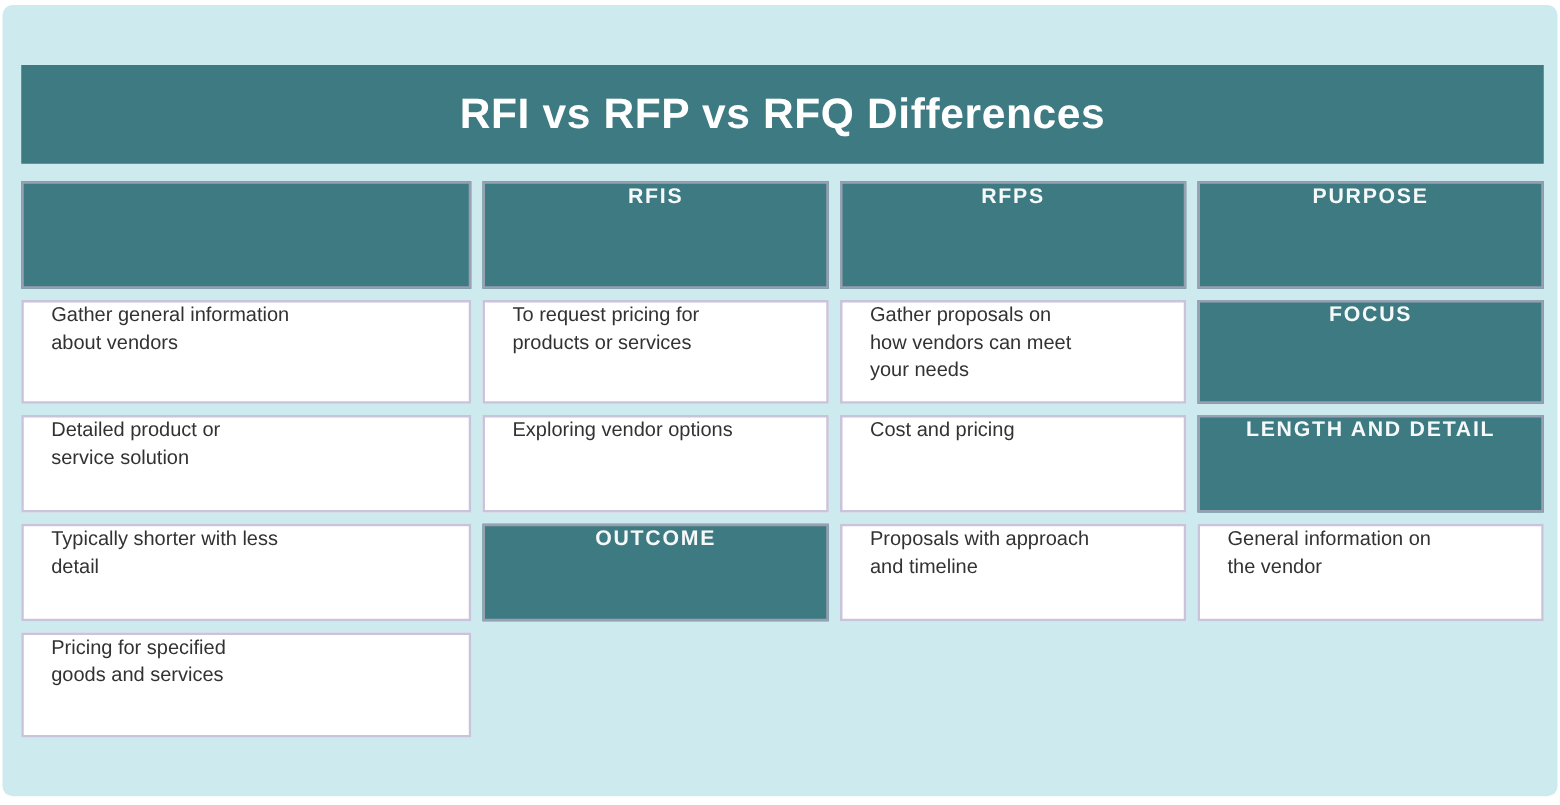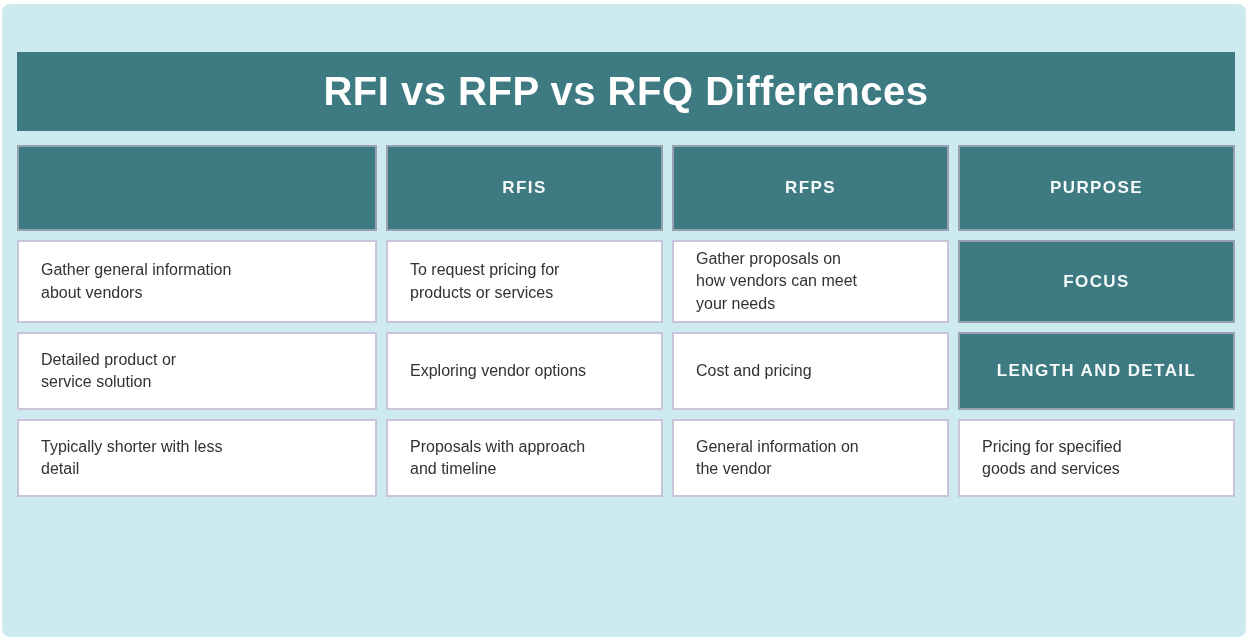--- a/index.html
+++ b/index.html
@@ -15,38 +15,38 @@
 
   .title-bar {
     position: absolute;
     left: 17px; top: 52px;
     width: 1218px; height: 79px;
     background: #3e7a82;
     display: flex; align-items: center; justify-content: center;
   }
   .title-bar h1 {
     color: #ffffff;
-    font-size: 40px;
+    font-size: 34px;
     font-weight: 700;
     letter-spacing: 0.5px;
   }
 
   .grid {
     position: absolute;
     left: 17px; top: 145px;
     width: 1218px;
     display: grid;
     grid-template-columns: 360px 277px 277px 277px;
     grid-template-rows: 86px 83px 78px 78px 84px;
     gap: 9px;
   }
 
   .cell {
     display: flex;
-    align-items: center;
+    align-items: flex-start;
   }
   .cell.teal {
     background: #3e7a82;
     border: 2px solid #97a1b2;
     justify-content: center;
     text-align: center;
   }
   .cell.teal .lbl {
     color: #f5f9f9;
     font-size: 17px;
@@ -102,19 +102,22 @@
 service solution</div>
   <div class="cell white">Exploring vendor options</div>
   <div class="cell white">Cost and pricing</div>
 
   <div class="cell teal">
     <span class="lbl">LENGTH AND DETAIL</span>
   </div>
   <div class="cell white">Typically shorter with less
 detail</div>
 
+  <div class="cell teal">
+    <span class="lbl">OUTCOME</span>
+  </div>
   <div class="cell white">Proposals with approach
 and timeline</div>
   <div class="cell white">General information on
 the vendor</div>
   <div class="cell white">Pricing for specified
 goods and services</div>
 </div>
 
 </body></html>

